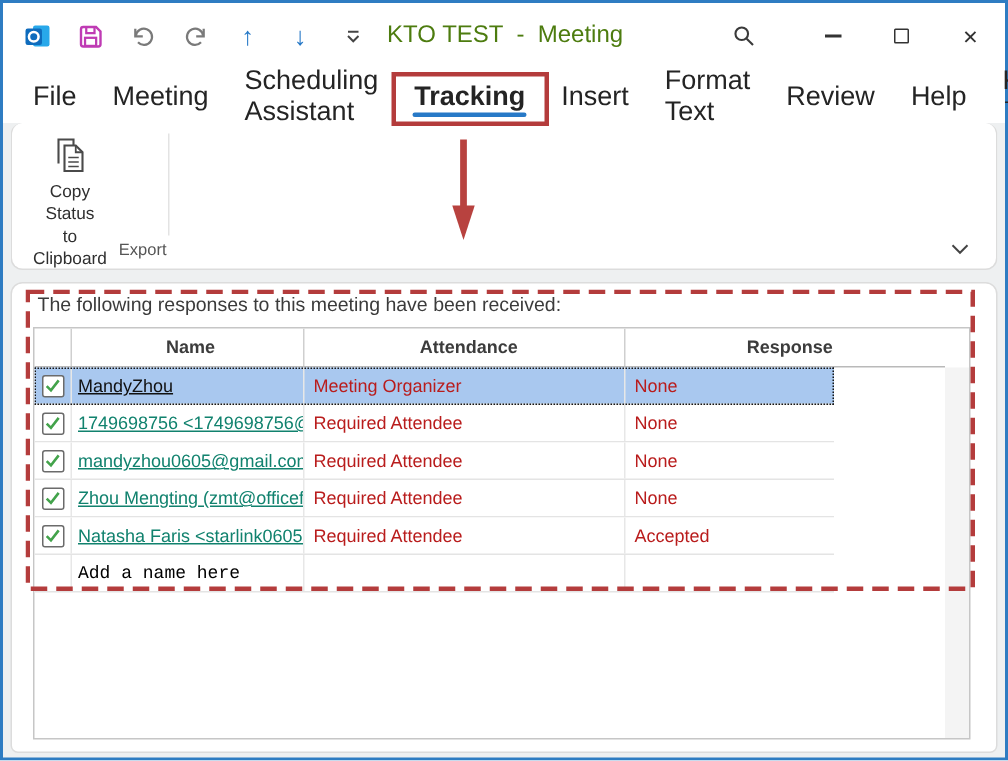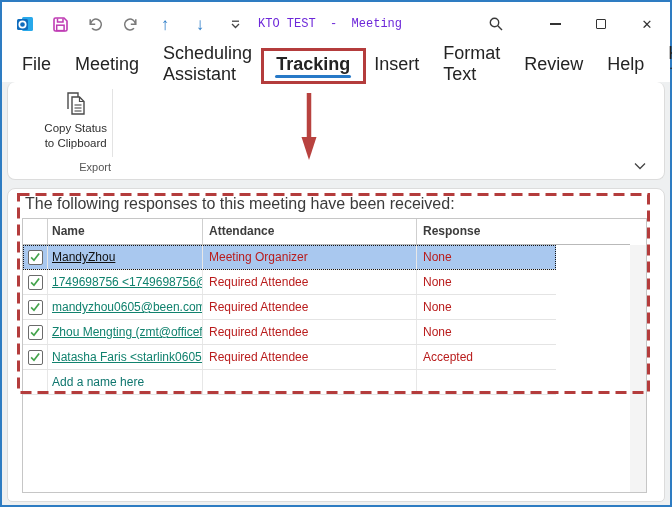--- a/index.html
+++ b/index.html
@@ -11,21 +11,21 @@
     background: #eef0f1;
     display: flex; flex-direction: column;
     position: relative;
   }
 
   
   .titlebar { height: 44px; background: #fff; display: flex; align-items: center; padding-left: 13px; flex: none; }
   .qat { display: flex; align-items: center; gap: 15px; }
   .qat-btn { display: flex; align-items: center; justify-content: center; width: 20px; height: 20px; cursor: default; }
   .arrow-glyph { font-size: 17px; color: #2779c7; line-height: 1; }
-  .win-title { margin-left: 13px; font-size: 12px; color: #6d28d9; white-space: pre; font-family: Liberation Mono, monospace; }
+  .win-title { margin-left: 13px; font-size: 16px; color: #4d7c0f; white-space: pre; }
   .titlebar-right { margin-left: auto; display: flex; align-items: center; height: 100%; }
   .tb-ctl { width: 46px; height: 100%; display: flex; align-items: center; justify-content: center; color: #333; }
   .tb-ctl.search { width: 40px; margin-right: 16px; }
   .glyph-min { width: 11px; height: 1.5px; background: #333; }
   .glyph-max { width: 10px; height: 10px; border: 1.3px solid #333; border-radius: 1px; }
   .glyph-close { font-size: 13px; color: #333; }
 
   
   .tabrow { height: 36px; background: #fff; display: flex; align-items: stretch; padding-left: 8px; flex: none; }
   .tab { padding: 0 12px; font-size: 18px; color: #242424; display: flex; align-items: center; position: relative; }
@@ -38,55 +38,55 @@
     position: absolute; top: 2px; bottom: -2px; left: -3px; right: -4px;
     border: 3px solid #b43c3c; pointer-events: none; z-index: 4;
   }
 
   
   .ribbon {
     position: relative; margin: 0 5px; height: 98px; flex: none;
     background: #fff; border: 1px solid #dcdcdc; border-top: none;
     border-radius: 8px;
   }
-  .ribbon-group { position: absolute; left: 6px; top: 3px; bottom: 3px; width: 97px; display: flex; flex-direction: column; align-items: flex-end; }
+  .ribbon-group { position: absolute; left: 6px; top: 3px; bottom: 3px; width: 97px; display: flex; flex-direction: row; align-items: flex-start; }
   .big-btn { background: transparent; border: none; border-radius: 4px; display: flex; flex-direction: column; align-items: center; padding: 5px 4px 2px; font-family: inherit; font-size: 11.5px; color: #2f2f2f; line-height: 1.3; cursor: default; }
   .big-btn svg { margin-bottom: 4px; }
   .group-label { margin-top: auto; font-size: 11px; color: #555; padding-bottom: 3px; }
   .ribbon-sep { position: absolute; left: 104px; top: 7px; bottom: 22px; width: 1px; background: #e3e3e3; }
   .collapse-btn { position: absolute; right: 15px; bottom: 6px; width: 18px; height: 14px; display: flex; align-items: center; justify-content: center; }
   .red-arrow { position: absolute; left: 290px; top: 10px; z-index: 6; }
 
   
   .gap { height: 8px; flex: none; }
   .content {
     position: relative; flex: 1; margin: 0 5px 3px;
     background: #fff; border: 1px solid #dcdcdc; border-radius: 8px 8px 5px 5px;
   }
-  .info-label { position: absolute; top: 6px; left: 17px; font-size: 16px; color: #3b3b3b; }
+  .info-label { position: absolute; top: 6px; left: 17px; font-size: 13px; color: #3b3b3b; }
   .dashed-box { position: absolute; left: 9px; top: 4px; z-index: 5; pointer-events: none; }
 
   .listview {
     position: absolute; top: 29px; left: 14px; width: 625px; height: 275px;
     border: 1px solid #c6c6c6; background: #fff; font-size: 12px; overflow: hidden;
   }
   .lv-strip { position: absolute; top: 26px; right: 0; bottom: 0; width: 16px; background: #f4f4f4; }
-  .lv-header { display: flex; width: 607px; height: 26px; border-bottom: 1px solid #b9b9b9; }
+  .lv-header { display: flex; width: 607px; height: 26px; border-bottom: 1px solid #b9b9b9; text-align: center; }
   .lv-hcell { font-weight: bold; color: #3c3c3c; line-height: 25px; padding-left: 10px; border-right: 1px solid #cfcfcf; overflow: hidden; white-space: nowrap; }
   .lv-row { display: flex; width: 533px; height: 25px; border-bottom: 1px solid #e4e4e4; background: #fff; }
   .lv-cell { line-height: 24px; border-right: 1px solid #e7e7e7; overflow: hidden; white-space: nowrap; color: #b91c1c; }
   .c0 { width: 25px; flex: none; display: flex; align-items: center; justify-content: center; }
   .c1 { width: 155px; flex: none; padding-left: 4px; }
   .c2 { width: 214px; flex: none; padding-left: 6px; }
   .c3 { width: 213px; flex: none; padding-left: 6px; border-right: none; }
   .checkbox { width: 15px; height: 15px; border: 1px solid #6b6b6b; border-radius: 2px; background: #fff; display: flex; align-items: center; justify-content: center; }
   .lv-row.selected { background: #a9c8ef; outline: 1px dotted #151515; outline-offset: -1px; }
   .lv-row.selected .c1 { color: #111; text-decoration: underline; font-weight: normal; }
   .lv-row .c1.link { color: #11826e; text-decoration: underline; }
-  .lv-row.placeholder-row .c1 { color: #0f766e; text-decoration: none; }
+  .lv-row.placeholder-row .c1 { color: #000000; text-decoration: none; font-family: Liberation Mono, monospace; }
 </style>
 </head>
 <body>
 
 <div class="window">
 
   <div class="titlebar">
     <div class="qat">
       <span class="qat-btn">
         <svg width="18" height="18" viewBox="0 0 18 18">
@@ -225,21 +225,21 @@
     <div class="lv-cell c3">None</div>
   </div>
           <div class="lv-row">
     <div class="lv-cell c0">
       <span class="checkbox">
         <svg width="12" height="12" viewBox="0 0 14 14">
                   <polyline points="2.5,7.5 5.8,10.8 11.8,3" fill="none" stroke="#43a34b" stroke-width="2"></polyline>
                 </svg>
       </span>
     </div>
-    <div class="lv-cell c1 link">mandyzhou0605@been.com</div>
+    <div class="lv-cell c1 link">mandyzhou0605@gmail.com</div>
     <div class="lv-cell c2">Required Attendee</div>
     <div class="lv-cell c3">None</div>
   </div>
           <div class="lv-row">
     <div class="lv-cell c0">
       <span class="checkbox">
         <svg width="12" height="12" viewBox="0 0 14 14">
                   <polyline points="2.5,7.5 5.8,10.8 11.8,3" fill="none" stroke="#43a34b" stroke-width="2"></polyline>
                 </svg>
       </span>

